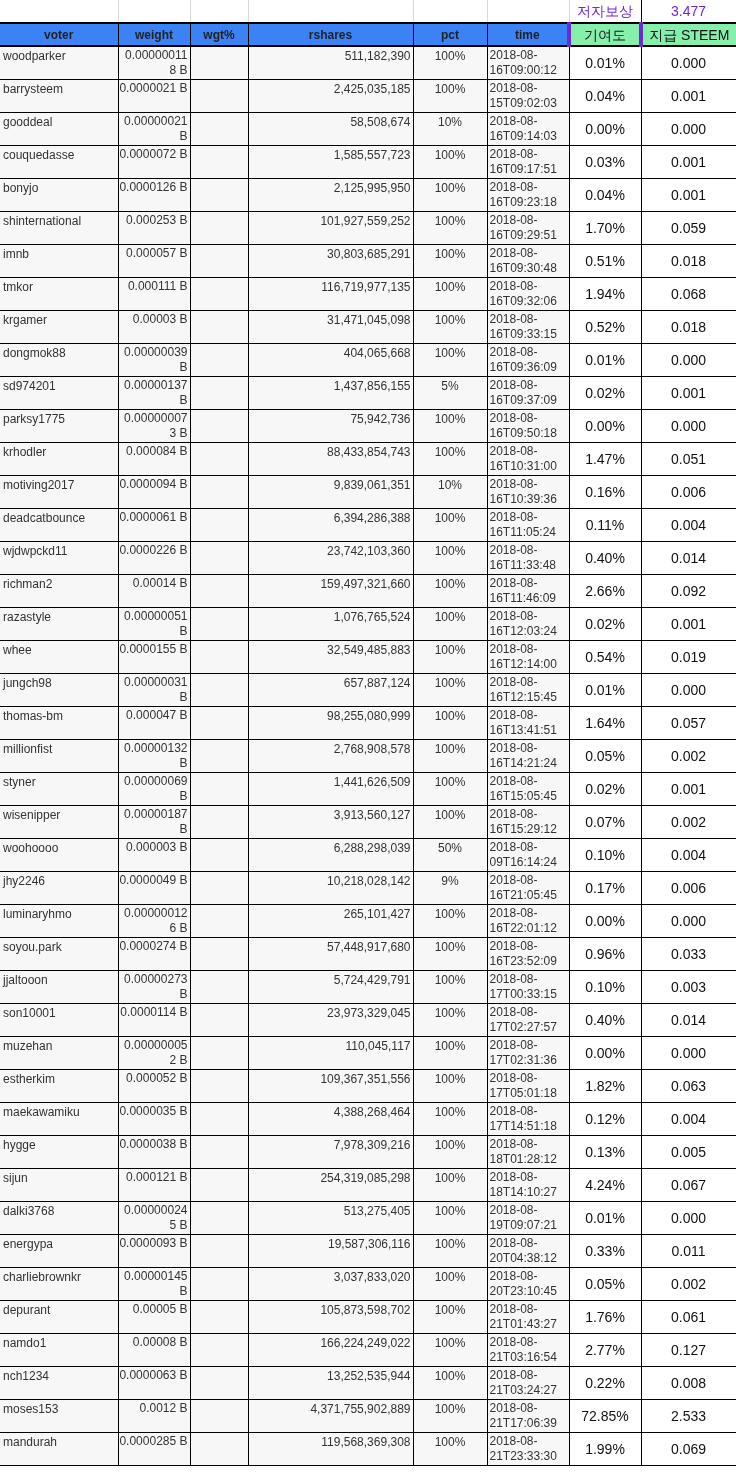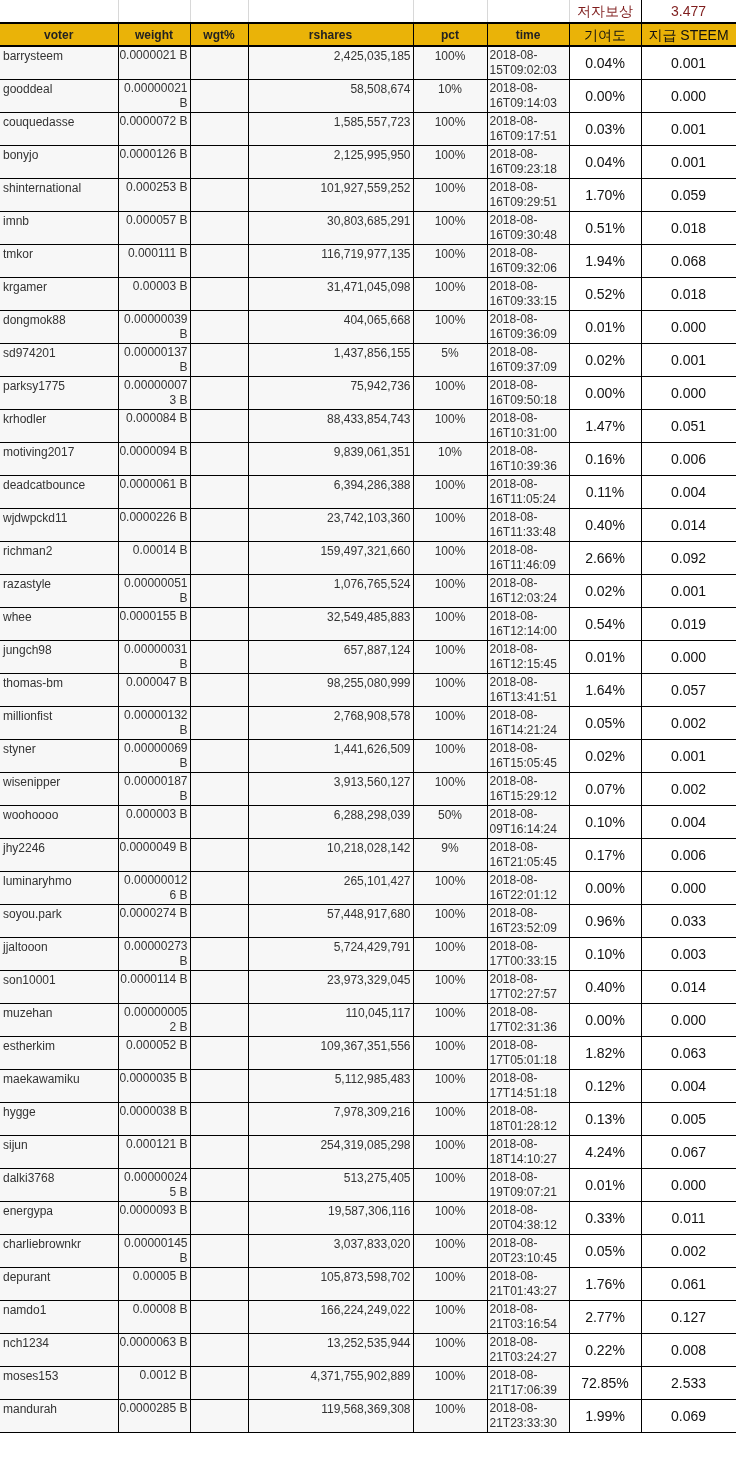--- a/index.html
+++ b/index.html
@@ -2,24 +2,24 @@
 <html><head>
 <meta charset="utf-8">
 <style>
   html,body{margin:0;padding:0;background:#fff;}
   body{width:736px;height:1479px;overflow:hidden;position:relative;font-family:"Liberation Sans",sans-serif;color:#222;}
   .sheet{position:absolute;left:0;top:0;width:736px;}
   table{border-collapse:collapse;table-layout:fixed;width:736px;}
   td{padding:0;overflow:hidden;white-space:nowrap;font-size:12px;line-height:16px;vertical-align:top;}
   
   tr.toprow td{height:22px;border-right:1px solid #d8d8d8;background:#fff;}
-  tr.toprow td.k{font-size:14px;text-align:center;vertical-align:middle;color:#7f1d1d;border:1px solid #000;border-top:none;}
+  tr.toprow td.k{font-size:14px;text-align:center;vertical-align:middle;color:#6d28d9;border:1px solid #000;border-top:none;}
   
-  tr.hdr td{height:21px;background:#eab308;font-weight:bold;text-align:center;vertical-align:middle;border-top:2px solid #000;border-bottom:2px solid #000;border-right:1px solid #000;}
-  tr.hdr td.k{font-weight:normal;font-size:14px;background:#eab308;color:#111;border-left:1px solid #6d28d9;}
+  tr.hdr td{height:21px;background:#3b82f6;font-weight:bold;text-align:center;vertical-align:middle;border-top:2px solid #000;border-bottom:2px solid #000;border-right:1px solid #000;}
+  tr.hdr td.k{font-weight:normal;font-size:14px;background:#86efac;color:#111;border-left:4px solid #6d28d9;}
   
   tr.dr td{height:31px;background:#f7f7f7;border-right:1px solid #000;border-bottom:1px solid #000;color:#333;}
   tr.dr td.voter{padding-left:3px;padding-top:1px;}
   tr.dr td.weight{text-align:right;padding-right:2px;white-space:normal;word-break:break-all;line-height:15px;padding-top:1px;}
   tr.dr td.rshares{text-align:right;padding-right:2px;padding-top:1px;}
   tr.dr td.pct{text-align:center;padding-top:1px;}
   tr.dr td.time{padding-left:2px;white-space:normal;line-height:15px;padding-top:1px;}
   tr.dr td.contrib,tr.dr td.payout{background:#fff;text-align:center;vertical-align:middle;font-size:14px;color:#111;border-left:1px solid #000;}
 </style>
 </head>
@@ -51,20 +51,30 @@
       <tr class="hdr">
         <td>voter</td>
         <td>weight</td>
         <td>wgt%</td>
         <td>rshares</td>
         <td>pct</td>
         <td>time</td>
         <td class="k">기여도</td>
         <td class="k">지급 STEEM</td>
       </tr>
+    <tr class="dr">
+    <td class="voter">woodparker</td>
+    <td class="weight">0.00000011 8 B</td>
+    <td class="wgt"></td>
+    <td class="rshares">511,182,390</td>
+    <td class="pct">100%</td>
+    <td class="time">2018-08-16T09:00:12</td>
+    <td class="contrib">0.01%</td>
+    <td class="payout">0.000</td>
+  </tr>
         <tr class="dr">
     <td class="voter">barrysteem</td>
     <td class="weight">0.0000021 B</td>
     <td class="wgt"></td>
     <td class="rshares">2,425,035,185</td>
     <td class="pct">100%</td>
     <td class="time">2018-08-15T09:02:03</td>
     <td class="contrib">0.04%</td>
     <td class="payout">0.001</td>
   </tr>
@@ -365,21 +375,21 @@
     <td class="rshares">109,367,351,556</td>
     <td class="pct">100%</td>
     <td class="time">2018-08-17T05:01:18</td>
     <td class="contrib">1.82%</td>
     <td class="payout">0.063</td>
   </tr>
         <tr class="dr">
     <td class="voter">maekawamiku</td>
     <td class="weight">0.0000035 B</td>
     <td class="wgt"></td>
-    <td class="rshares">5,112,985,483</td>
+    <td class="rshares">4,388,268,464</td>
     <td class="pct">100%</td>
     <td class="time">2018-08-17T14:51:18</td>
     <td class="contrib">0.12%</td>
     <td class="payout">0.004</td>
   </tr>
         <tr class="dr">
     <td class="voter">hygge</td>
     <td class="weight">0.0000038 B</td>
     <td class="wgt"></td>
     <td class="rshares">7,978,309,216</td>

